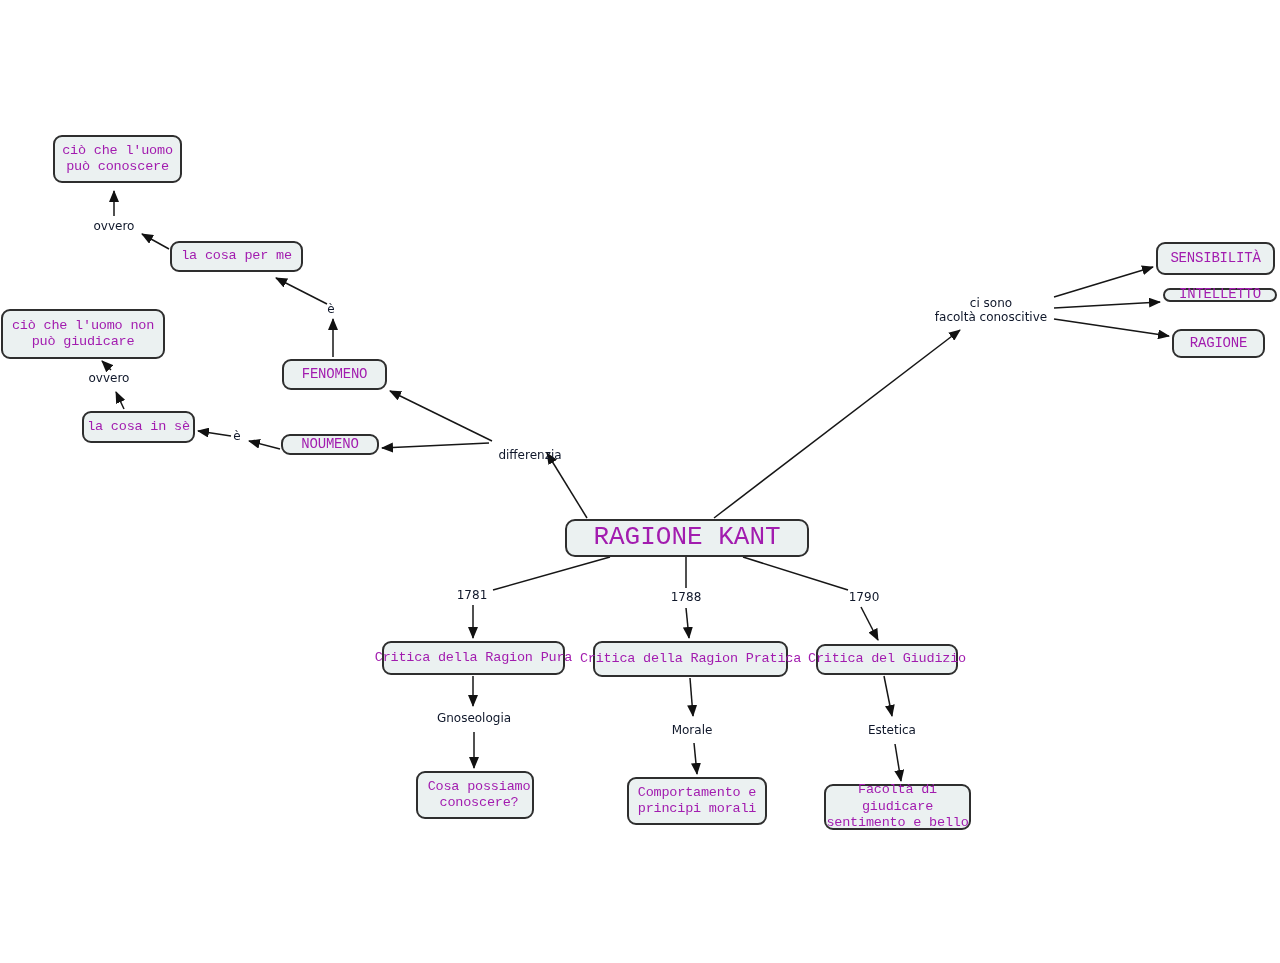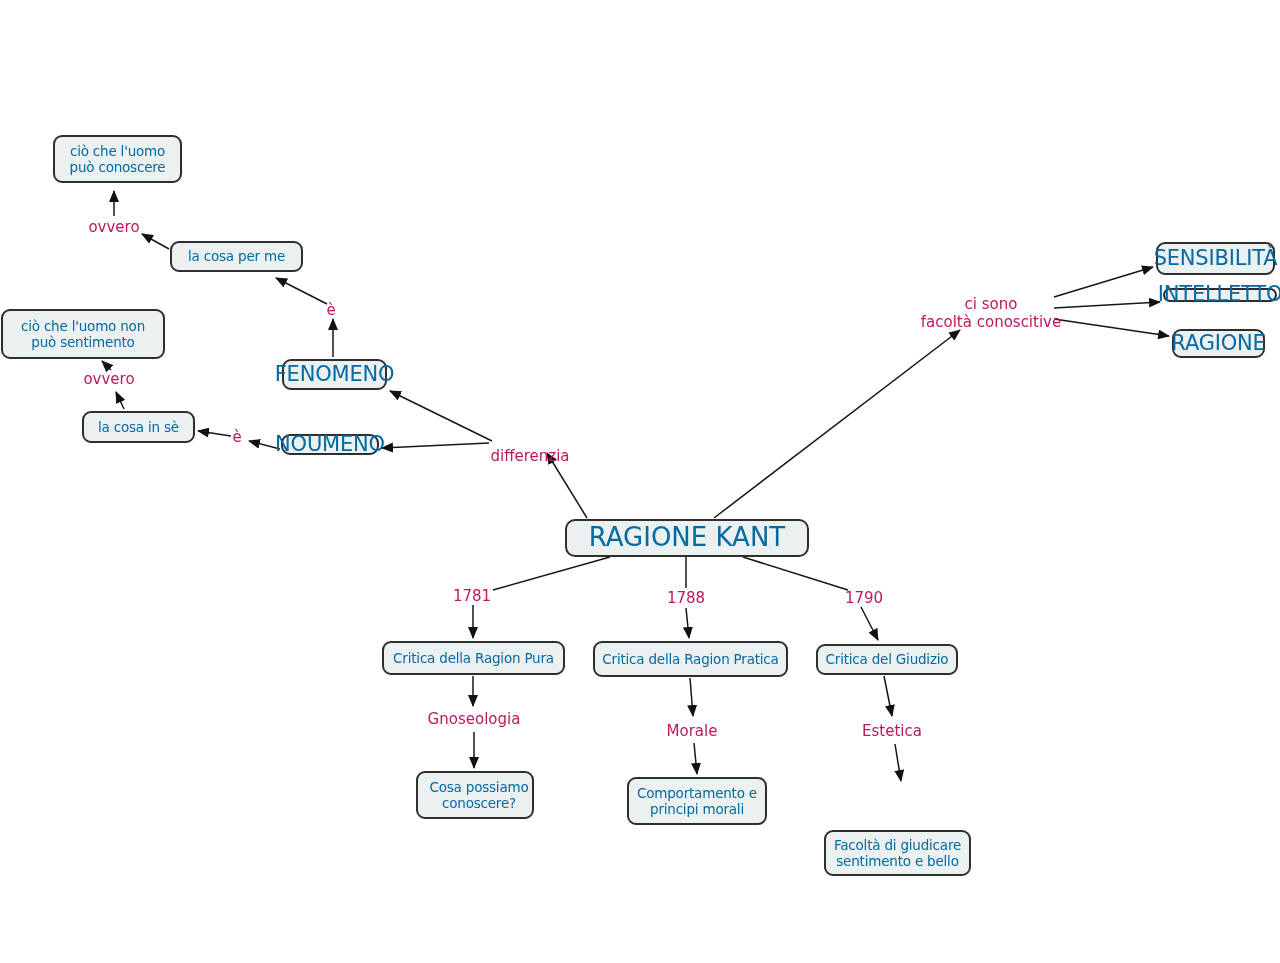--- a/index.html
+++ b/index.html
@@ -7,47 +7,47 @@
     position:relative;width:1280px;height:963px;background:#ffffff;
     font-family:"DejaVu Sans","Liberation Sans",sans-serif;color:#111;
     overflow:hidden;
   }
   #edges{position:absolute;left:0;top:0;width:1280px;height:963px;}
   .node{
     position:absolute;box-sizing:border-box;
     background:#ebf1f1;border:2px solid #2e2e2e;border-radius:9px;
     display:flex;align-items:center;justify-content:center;
     text-align:center;font-size:13.5px;letter-spacing:-0.2px;line-height:1.22;
-    white-space:pre-line;color:#0369a1;
+    white-space:pre-line;color:#a21caf;font-family:Liberation Mono, monospace;
   }
   .one{white-space:nowrap;}
   .big{font-size:26px;letter-spacing:0;border-radius:10px;}
-  .caps{font-size:21px;}
+  .caps{font-size:14px;}
   .lbl{
     position:absolute;transform:translateX(-50%);
-    font-size:15px;line-height:1.18;text-align:center;white-space:pre-line;
-    color:#be185d;
+    font-size:12px;line-height:1.18;text-align:center;white-space:pre-line;
+    color:#0f172a;
   }
   
   .b-cio-puo{left:53px;top:135px;width:129px;height:48px;}
   .b-cosa-per-me{left:170px;top:241px;width:133px;height:31px;}
   .b-cio-non-puo{left:1px;top:309px;width:164px;height:50px;}
   .b-cosa-in-se{left:82px;top:411px;width:113px;height:32px;}
   .b-fenomeno{left:282px;top:359px;width:105px;height:31px;}
   .b-noumeno{left:281px;top:434px;width:98px;height:21px;}
   .b-kant{left:565px;top:519px;width:244px;height:38px;}
   .b-sensibilita{left:1156px;top:242px;width:119px;height:33px;}
   .b-intelletto{left:1163px;top:288px;width:114px;height:14px;}
   .b-ragione{left:1172px;top:329px;width:93px;height:29px;text-align:center;}
   .b-critica-pura{left:382px;top:641px;width:183px;height:34px;}
   .b-critica-pratica{left:593px;top:641px;width:195px;height:36px;}
   .b-critica-giudizio{left:816px;top:644px;width:142px;height:31px;}
   .b-cosa-possiamo{left:416px;top:771px;width:118px;height:48px;padding-left:8px;}
   .b-comportamento{left:627px;top:777px;width:140px;height:48px;}
-  .b-facolta{left:824px;top:784px;width:147px;height:46px;margin-top:46px;}
+  .b-facolta{left:824px;top:784px;width:147px;height:46px;}
   
   .l-ovvero1{left:114px;top:219px;}
   .l-e1{left:331px;top:302px;}
   .l-ovvero2{left:109px;top:371px;}
   .l-e2{left:237px;top:429px;}
   .l-differenzia{left:530px;top:448px;}
   .l-ci-sono{left:991px;top:296px;}
   .l-1781{left:472px;top:588px;}
   .l-1788{left:686px;top:590px;}
   .l-1790{left:864px;top:590px;}
@@ -94,21 +94,21 @@
       <line x1="694" y1="743" x2="697" y2="774" marker-end="url(#ah)"></line>
       <line x1="884" y1="676" x2="892" y2="716" marker-end="url(#ah)"></line>
       <line x1="895" y1="744" x2="901" y2="781" marker-end="url(#ah)"></line>
     </g>
   </svg>
 
   <div class="node b-cio-puo">ciò che l'uomo
 può conoscere</div>
   <div class="node one b-cosa-per-me">la cosa per me</div>
   <div class="node b-cio-non-puo">ciò che l'uomo non
-può sentimento</div>
+può giudicare</div>
   <div class="node one b-cosa-in-se">la cosa in sè</div>
   <div class="node one caps b-fenomeno">FENOMENO</div>
   <div class="node one caps b-noumeno">NOUMENO</div>
   <div class="node one big b-kant">RAGIONE KANT</div>
   <div class="node one caps b-sensibilita">SENSIBILITÀ</div>
   <div class="node one caps b-intelletto">INTELLETTO</div>
   <div class="node one caps b-ragione">RAGIONE</div>
   <div class="node one b-critica-pura">Critica della Ragion Pura</div>
   <div class="node one b-critica-pratica">Critica della Ragion Pratica</div>
   <div class="node one b-critica-giudizio">Critica del Giudizio</div>

